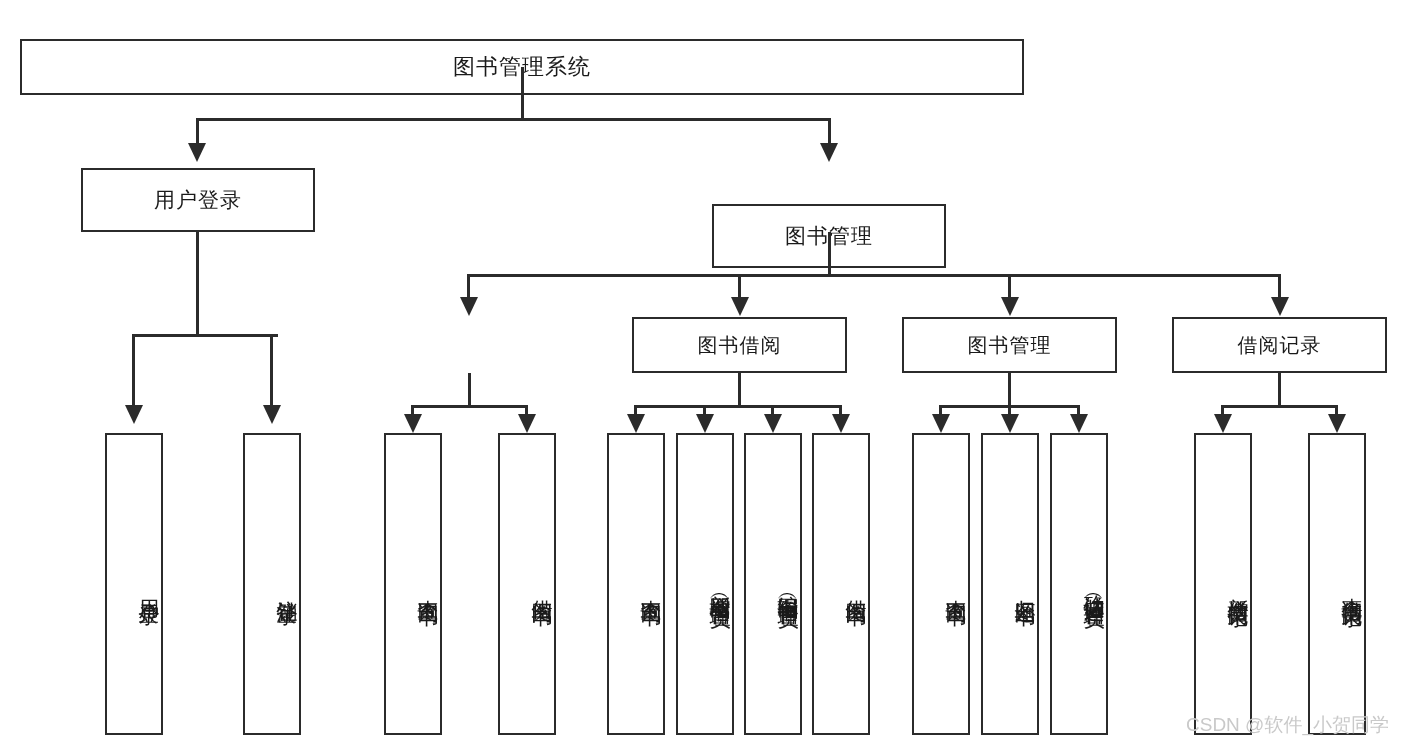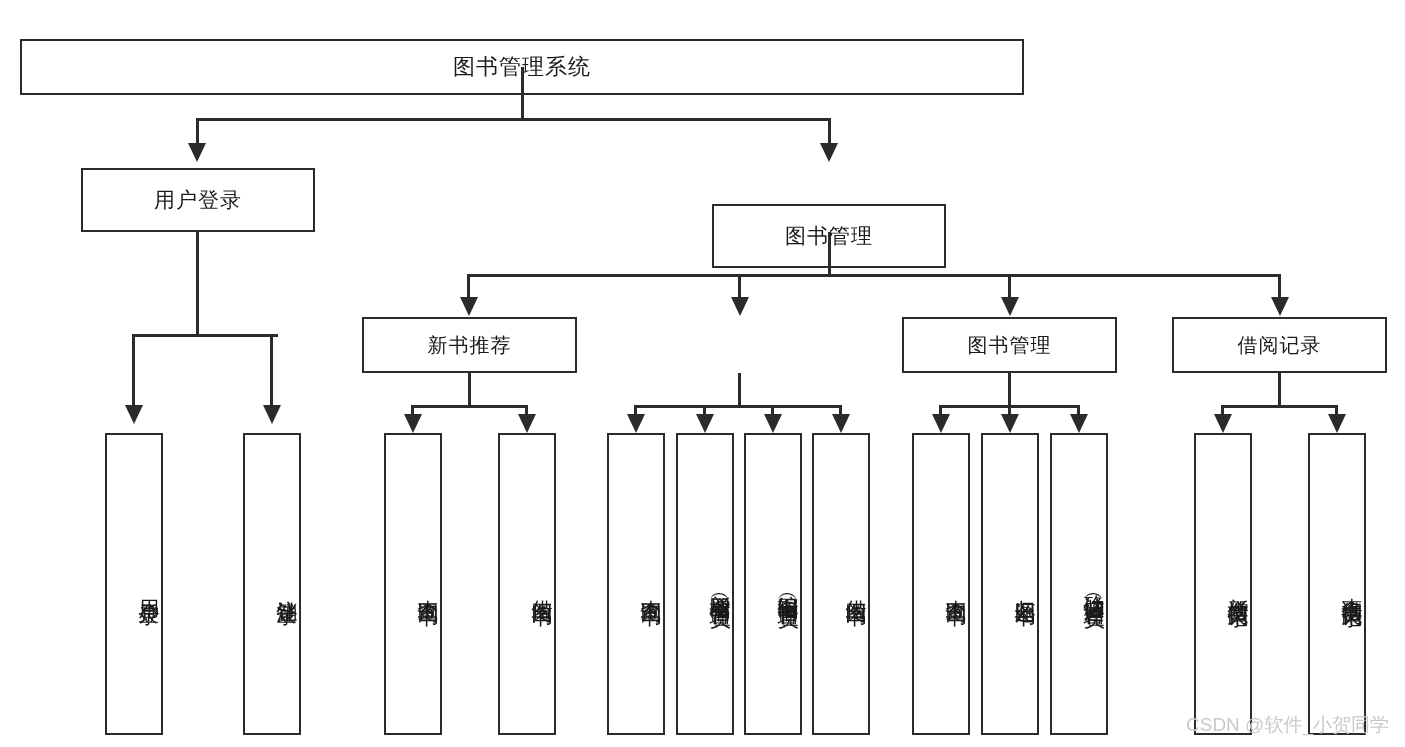--- a/index.html
+++ b/index.html
@@ -109,21 +109,21 @@
   <div class="hline" style="left:467px; top:274px; width:814px; height:3px;"></div>
   <div class="vline" style="left:467px; top:274px; width:3px; height:24px;"></div>
   <div class="arrow" style="left:460px; top:297px;"></div>
   <div class="vline" style="left:738px; top:274px; width:3px; height:24px;"></div>
   <div class="arrow" style="left:731px; top:297px;"></div>
   <div class="vline" style="left:1008px; top:274px; width:3px; height:24px;"></div>
   <div class="arrow" style="left:1001px; top:297px;"></div>
   <div class="vline" style="left:1278px; top:274px; width:3px; height:24px;"></div>
   <div class="arrow" style="left:1271px; top:297px;"></div>
 
-  <div class="node lvl3" style="left:362px; top:317px; width:215px; height:56px;">新书推荐</div>
+  <div class="node lvl3" style="left:632px; top:317px; width:215px; height:56px;">图书借阅</div>
   <div class="node lvl3" style="left:902px; top:317px; width:215px; height:56px;">图书管理</div>
   <div class="node lvl3" style="left:1172px; top:317px; width:215px; height:56px;">借阅记录</div>
 
   <div class="vline" style="left:468px; top:373px; width:3px; height:34px;"></div>
   <div class="hline" style="left:411px; top:405px; width:117px; height:3px;"></div>
   <div class="vline" style="left:411px; top:405px; width:3px; height:10px;"></div>
   <div class="arrow" style="left:404px; top:414px;"></div>
   <div class="vline" style="left:525px; top:405px; width:3px; height:10px;"></div>
   <div class="arrow" style="left:518px; top:414px;"></div>
 

